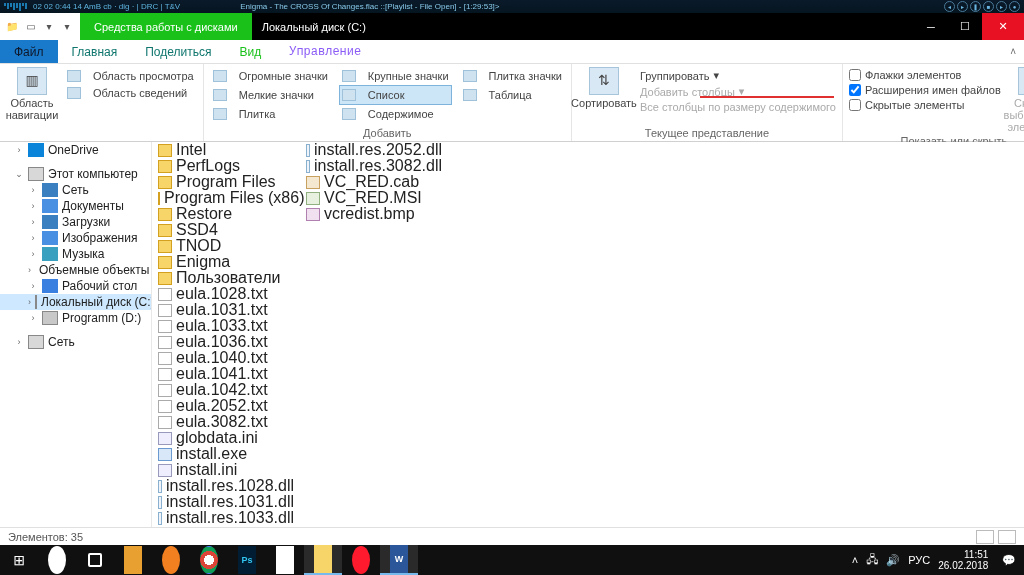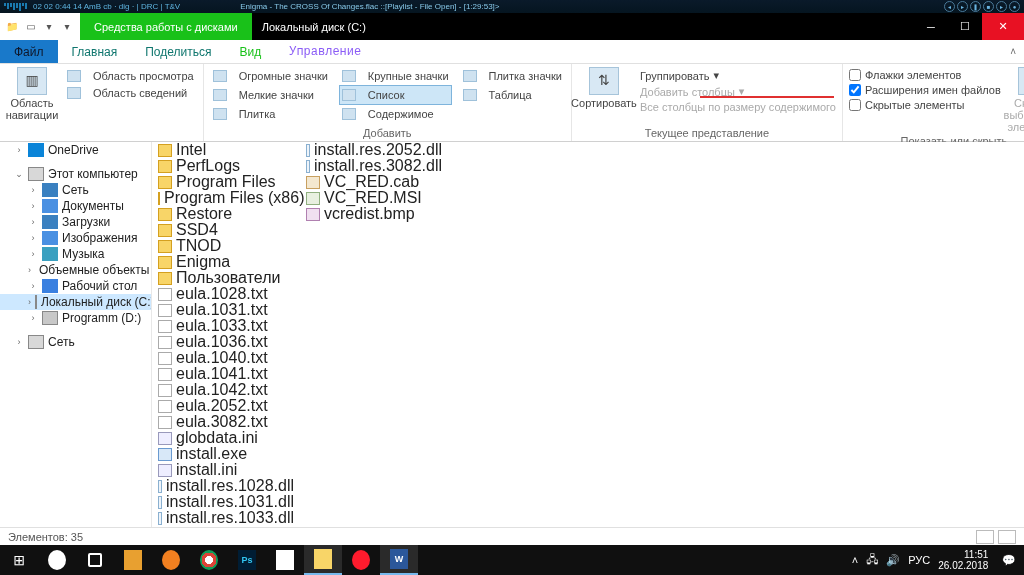--- a/index.html
+++ b/index.html
@@ -83,21 +83,21 @@
 .status .spacer{flex:1;}
 .status .vicn{width:18px;height:14px;border:1px solid #bbb;margin-left:4px;}
 
 
 .taskbar { position: absolute; bottom: 0; left: 0; right: 0; height: 30px; background: #101010; display: flex; align-items: center; color: #fff; font-size: 11px; z-index: 50; }
 .taskbar .tb { width: 38px; height: 30px; display: flex; align-items: center; justify-content: center; }
 .taskbar .tb.start{ font-size:14px; }
 .taskbar .tb.active { background: #2a2a2a; border-bottom:2px solid #76b9ed; }
 .taskbar .tray { margin-left: auto; display: flex; align-items: center; gap: 8px; padding: 0 8px; }
 .taskbar .clock { text-align: right; line-height: 1.1; font-size: 10px; padding-right:6px; }
-.tb-icn{width:18px;height:20px;display:inline-block;}
+.tb-icn{width:18px;height:28px;display:inline-block;}
 .i-search{background:#fff;border-radius:50%;}
 .i-task{border:2px solid #fff;border-radius:2px;width:14px;height:14px;}
 .i-paint{background:#e8a030;}
 .i-aimp{background:#f28020;border-radius:50%;}
 .i-chrome{background:radial-gradient(circle,#fff 30%,#db4437 30% 55%,#0f9d58 55% 80%,#4285f4 80%);border-radius:50%;}
 .i-ps{background:#001d34;color:#31c5f0;font-size:9px;font-weight:bold;display:flex;align-items:center;justify-content:center;}
 .i-store{background:#fff;}
 .i-expl{background:#f8d568;}
 .i-opera{background:#ff1b2d;border-radius:50%;}
 .i-word{background:#2b579a;color:#fff;font-size:9px;font-weight:bold;display:flex;align-items:center;justify-content:center;}

